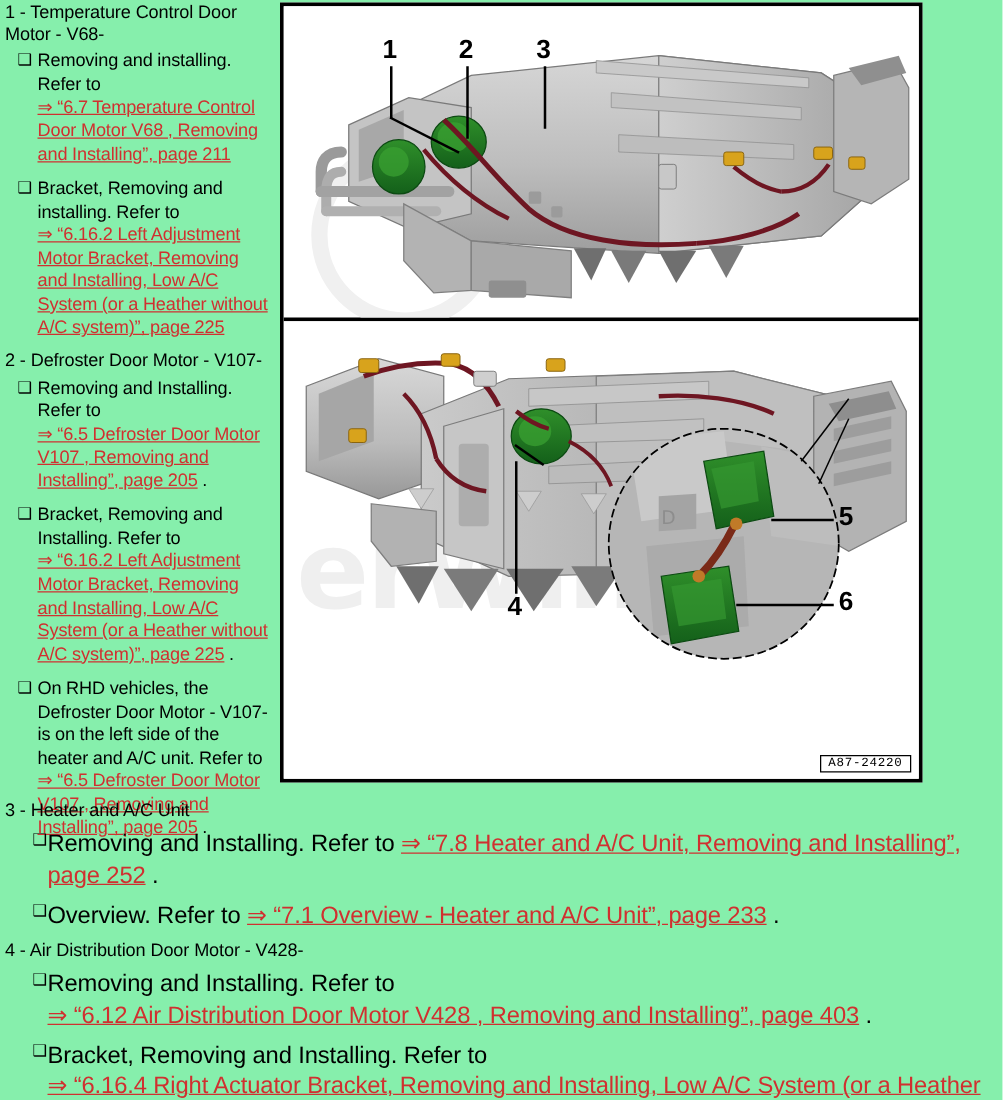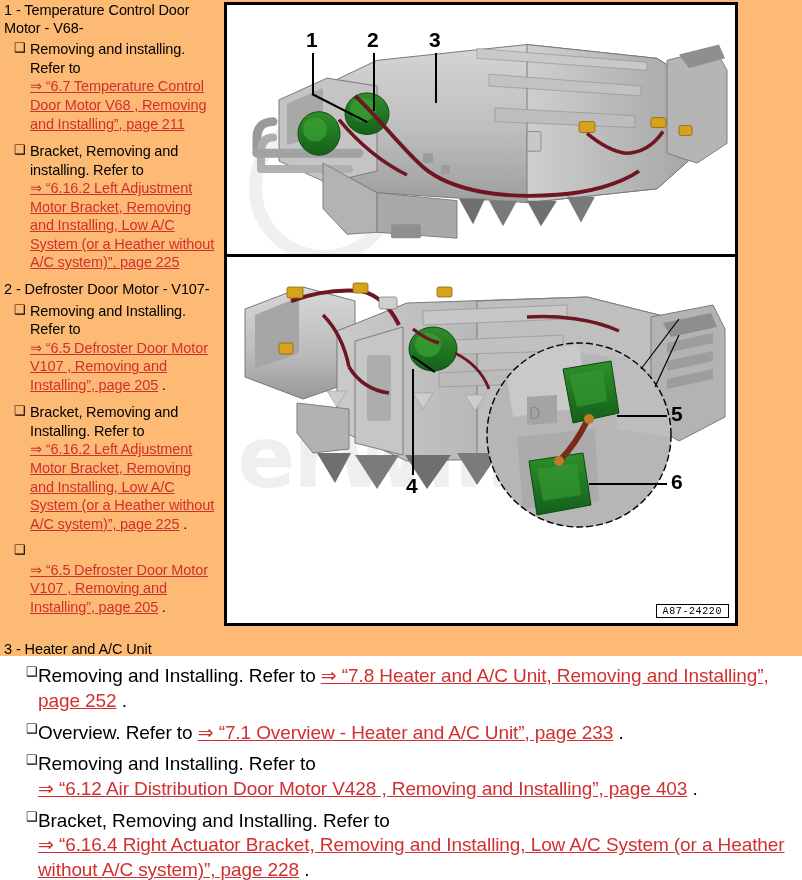--- a/index.html
+++ b/index.html
@@ -7,22 +7,22 @@
     margin: 0; padding: 0;
     width: 802px; height: 880px;
     background: #ffffff;
     font-family: "Liberation Sans", sans-serif;
     color: #000000;
     overflow: hidden;
   }
   #page {
     position: relative;
     width: 802px;
-    height: 656px;
-    background: #fdba74;
+    height: 880px;
+    background: #86efac;
     text-decoration: underline;
   }
 
   
   .col-left {
     position: absolute;
     left: 0; top: 0;
     width: 222px;
     padding: 2px 4px 0 4px;
   }
@@ -217,20 +217,21 @@
       <span class="bullet-body">
         <span>Bracket, Removing and Installing. Refer to</span>
         <br>
         <span class="lnk">⇒ “6.16.2 Left Adjustment Motor Bracket, Removing and Installing, Low A/C System (or a Heather without A/C system)”, page 225</span><span class="tail"> .</span>
       </span>
     </div>
 
     <div class="bullet-row">
       <span class="bullet-glyph">❑</span>
       <span class="bullet-body">
+        <span>On RHD vehicles, the Defroster Door Motor - V107- is on the left side of the heater and A/C unit. Refer to</span>
         <br>
         <span class="lnk">⇒ “6.5  Defroster Door Motor V107 , Removing and Installing”, page 205</span><span class="tail"> .</span>
       </span>
     </div>
   </div>
 
   <div class="figure-wrap">
 
     <div class="panel panel-top">
 
@@ -435,20 +436,21 @@
     <div class="b-row">
       <span class="b-glyph">❑</span>
       <span class="b-body"><span>Removing and Installing. Refer to </span><span class="lnk">⇒ “7.8 Heater and A/C Unit, Removing and Installing”, page 252</span><span class="tail"> .</span></span>
     </div>
 
     <div class="b-row">
       <span class="b-glyph">❑</span>
       <span class="b-body"><span>Overview. Refer to </span><span class="lnk">⇒ “7.1 Overview - Heater and A/C Unit”, page 233</span><span class="tail"> .</span></span>
     </div>
 
+    <div class="b-head">4 - Air Distribution Door Motor - V428-</div>
 
     <div class="b-row">
       <span class="b-glyph">❑</span>
       <span class="b-body"><span>Removing and Installing. Refer to</span><br><span class="lnk">⇒ “6.12  Air Distribution Door Motor V428 , Removing and Installing”, page 403</span><span class="tail"> .</span></span>
     </div>
 
     <div class="b-row">
       <span class="b-glyph">❑</span>
       <span class="b-body"><span>Bracket, Removing and Installing. Refer to</span><br><span class="lnk">⇒ “6.16.4 Right Actuator Bracket, Removing and Installing, Low A/C System (or a Heather without A/C system)”, page 228</span><span class="tail"> .</span></span>
     </div>

